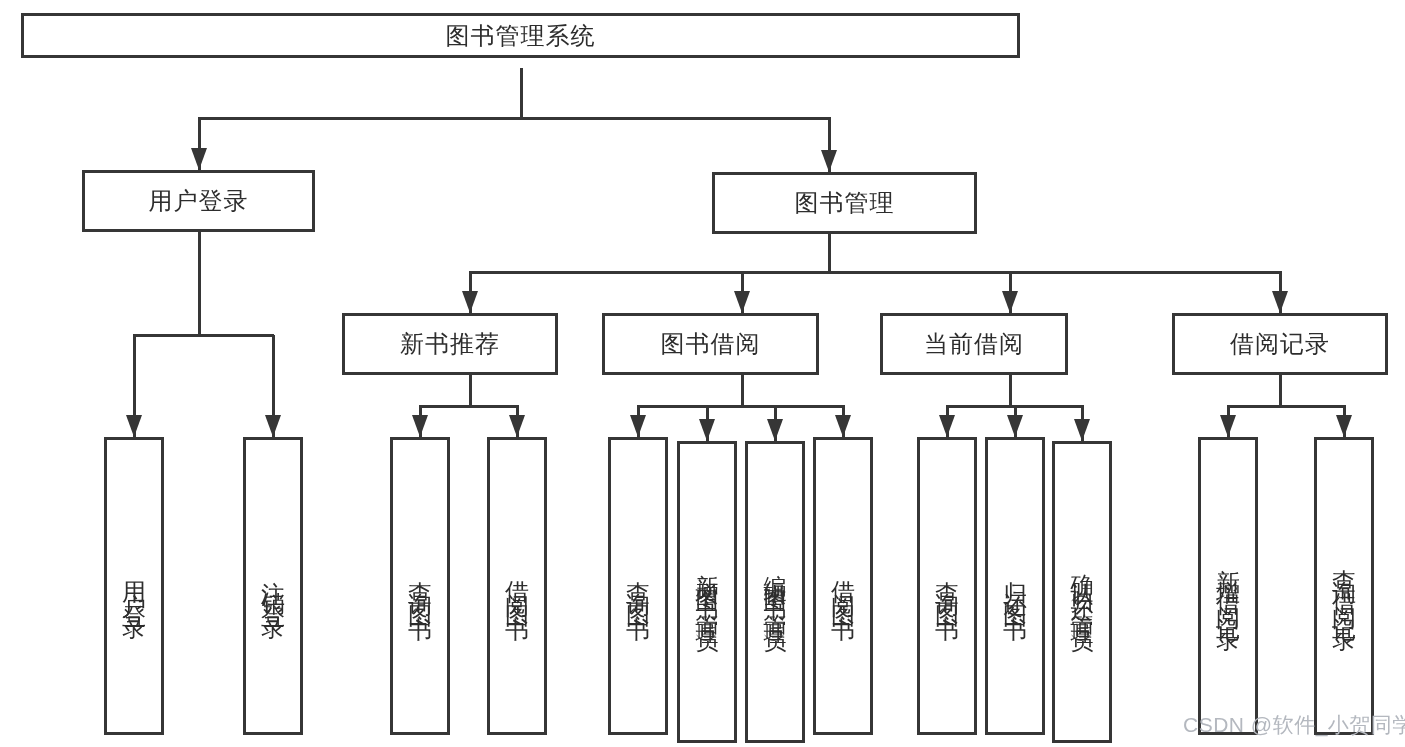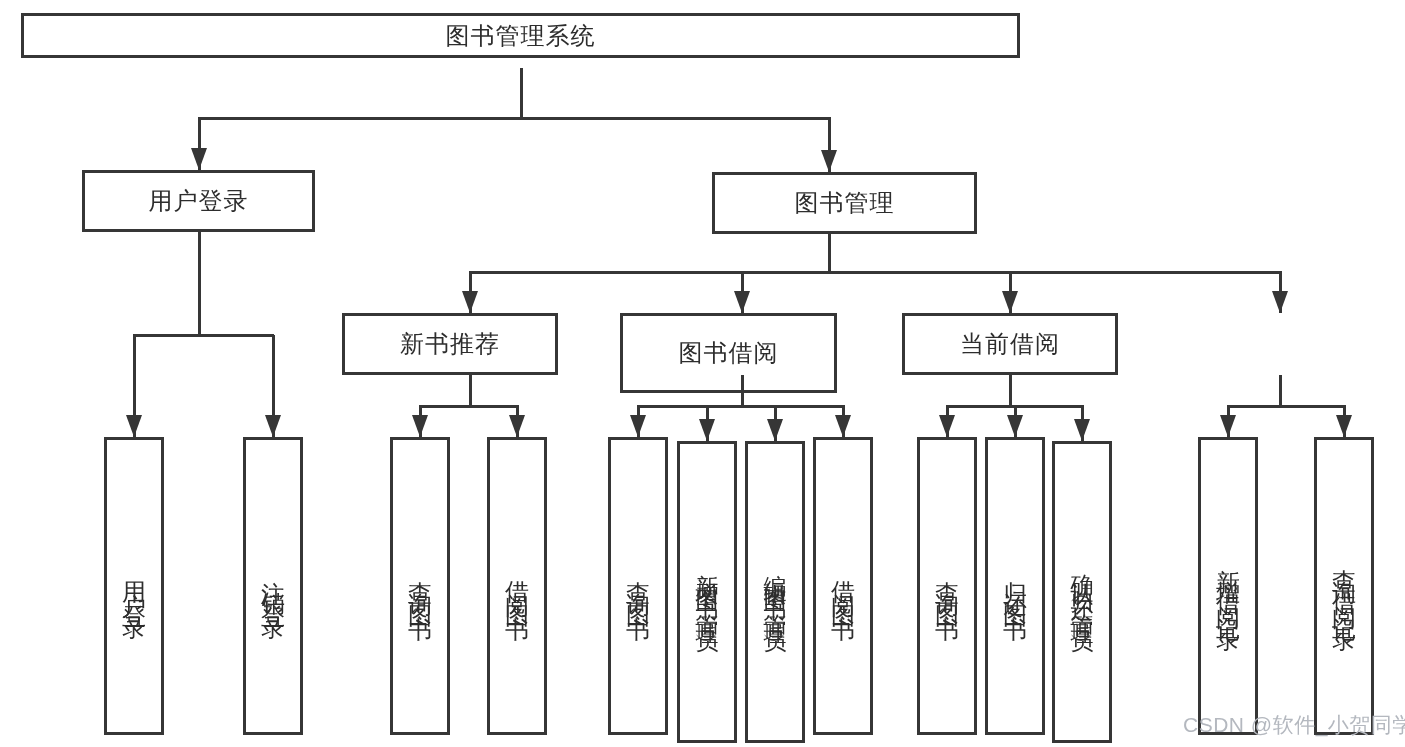--- a/index.html
+++ b/index.html
@@ -52,25 +52,28 @@
     <span>用户登录</span>
   </div>
 
   <div class="node" style="left:712px;top:172px;width:265px;height:62px">
     <span>图书管理</span>
   </div>
 
   <div class="node" style="left:342px;top:313px;width:216px;height:62px">
     <span>新书推荐</span>
   </div>
-  <div class="node" style="left:620px;top:313px;width:217px;height:80px">
+  <div class="node" style="left:602px;top:313px;width:217px;height:62px">
     <span>图书借阅</span>
   </div>
-  <div class="node" style="left:902px;top:313px;width:216px;height:62px">
+  <div class="node" style="left:880px;top:313px;width:188px;height:62px">
     <span>当前借阅</span>
+  </div>
+  <div class="node" style="left:1172px;top:313px;width:216px;height:62px">
+    <span>借阅记录</span>
   </div>
 
   <div class="node leaf" style="left:104px;top:437px;height:298px">
     <span>用户登录</span>
   </div>
   <div class="node leaf" style="left:243px;top:437px;height:298px">
     <span>注销登录</span>
   </div>
 
   <div class="node leaf" style="left:390px;top:437px;height:298px">

